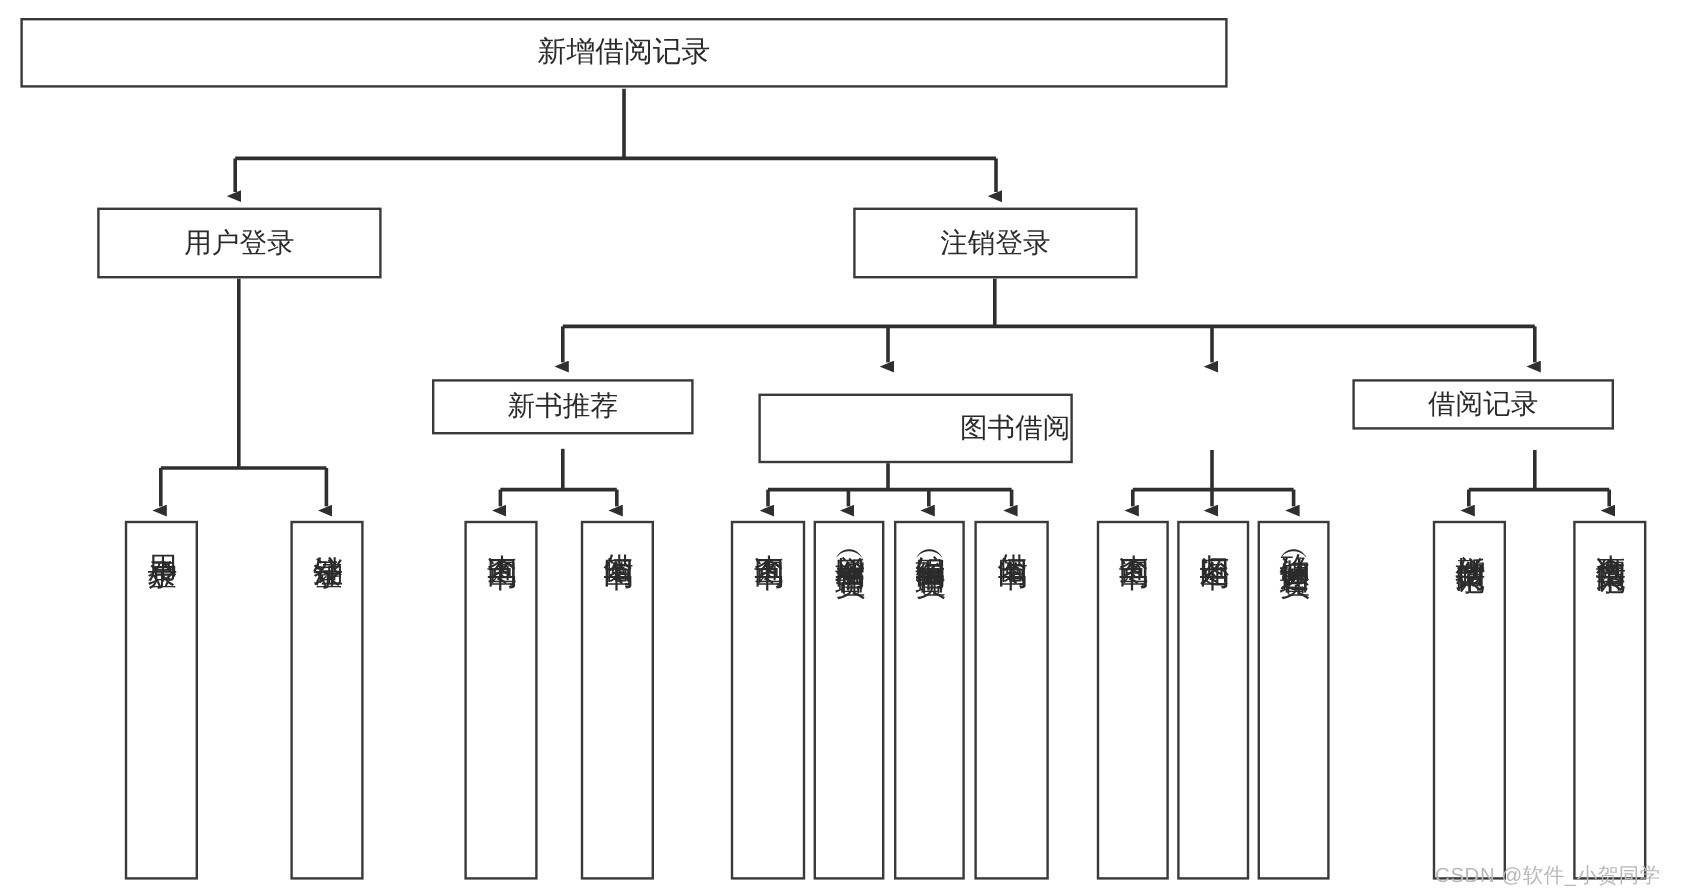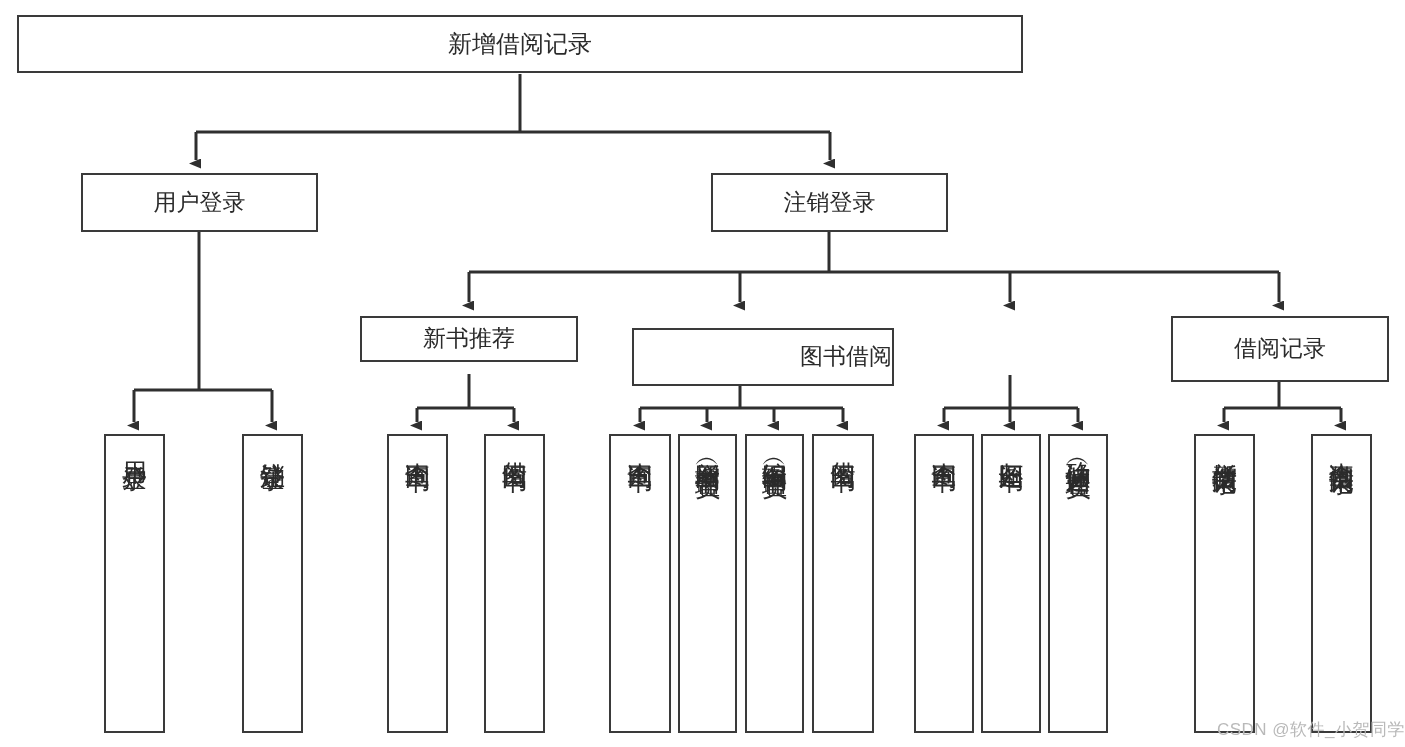--- a/index.html
+++ b/index.html
@@ -36,21 +36,21 @@
   .node.vert .lbl{
     writing-mode:vertical-rl;
     text-orientation:upright;
     font-size:25px;
     letter-spacing:2px;
     line-height:1;
     -webkit-text-orientation:upright;
   }
   .watermark{
     position:absolute;
-    right:0;bottom:6px;
+    right:21px;bottom:6px;
     font-size:17px;
     color:#b9b9b9;
     letter-spacing:.5px;
     white-space:nowrap;
   }
 </style>
 </head>
 <body>
 
 <div id="stage">
@@ -115,21 +115,21 @@
   <div class="node horiz" style="left:711px;top:173px;width:237px;height:59px;">
     <span class="lbl">注销登录</span>
   </div>
 
   <div class="node horiz" style="left:360px;top:316px;width:218px;height:46px;">
     <span class="lbl">新书推荐</span>
   </div>
   <div class="node horiz" style="left:632px;top:328px;width:262px;height:58px;justify-content:flex-end;">
     <span class="lbl">图书借阅</span>
   </div>
-  <div class="node horiz" style="left:1171px;top:316px;width:218px;height:66px;">
+  <div class="node horiz" style="left:1127px;top:316px;width:218px;height:42px;">
     <span class="lbl">借阅记录</span>
   </div>
 
   <div class="node vert" style="left:104px;top:434px;width:61px;height:299px;">
     <span class="lbl">用户登录</span>
   </div>
   <div class="node vert" style="left:242px;top:434px;width:61px;height:299px;">
     <span class="lbl">注销登录</span>
   </div>
 

